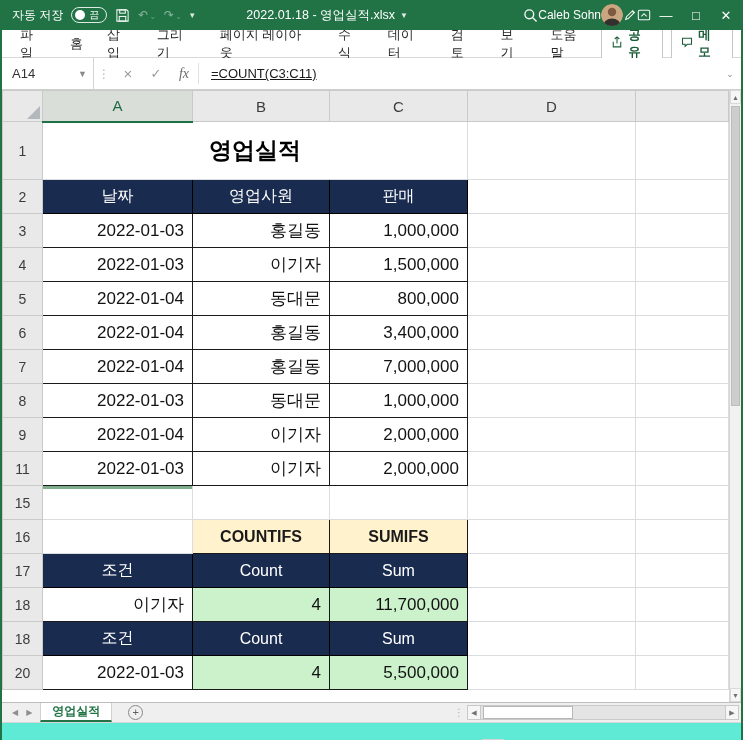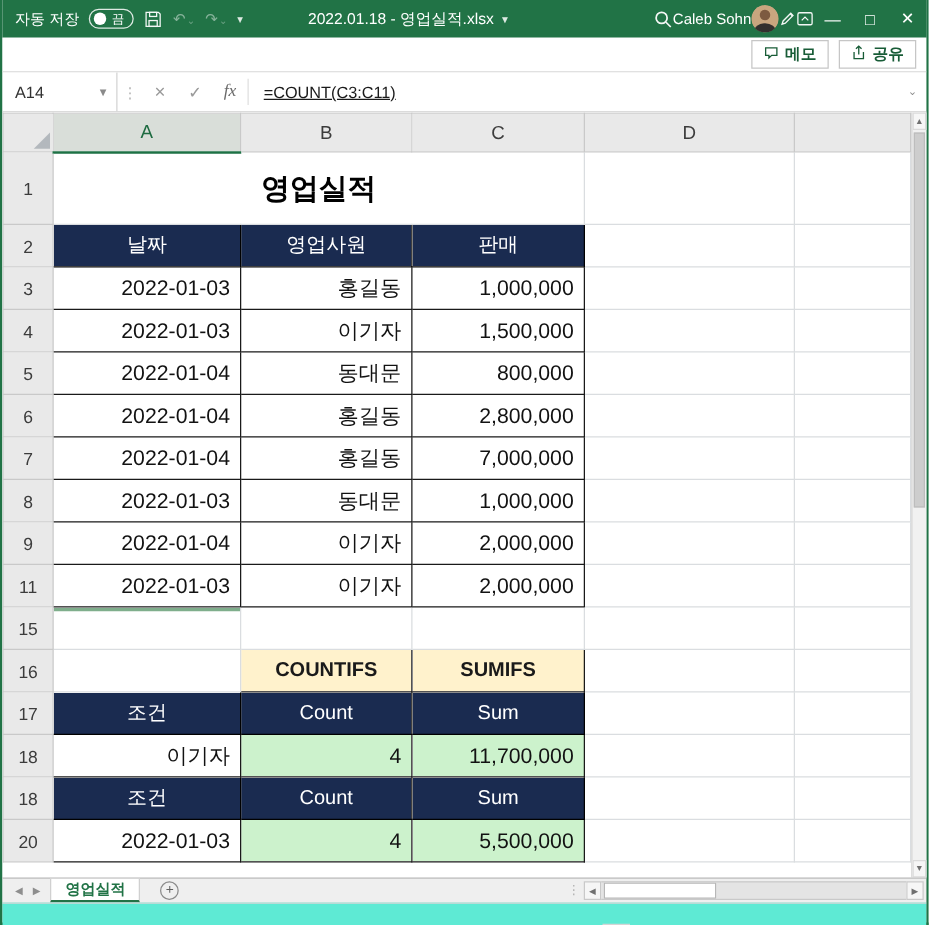--- a/index.html
+++ b/index.html
@@ -166,38 +166,50 @@
             <path d="M5 9.5L8 6.5l3 3"></path>
         </svg>
       </span>
       <span class="winbtn">—</span>
       <span class="winbtn">□</span>
       <span class="winbtn">✕</span>
     </div>
   </div>
 
   <div class="ribbon">
+    <div class="rtabs">
+        <div class="rtab">파일</div>
+        <div class="rtab">홈</div>
+        <div class="rtab">삽입</div>
+        <div class="rtab">그리기</div>
+        <div class="rtab">페이지 레이아웃</div>
+        <div class="rtab">수식</div>
+        <div class="rtab">데이터</div>
+        <div class="rtab">검토</div>
+        <div class="rtab">보기</div>
+        <div class="rtab">도움말</div>
+      </div>
     <div class="ribbon-right">
-      <span class="rbtn">
-        <span>
-          <svg width="12" height="12" viewBox="0 0 16 16" fill="none" stroke="#185c37" stroke-width="1.4">
-            <path d="M2 3h12v8H8.5L5.5 13.8V11H2z"></path>
-          </svg>
-        </span>
-        <span>메모</span>
-      </span>
       <span class="rbtn">
         <span>
           <svg width="12" height="12" viewBox="0 0 16 16" fill="none" stroke="#185c37" stroke-width="1.4">
             <path d="M8 10V1.5"></path>
               <path d="M5 4l3-2.7L11 4"></path>
               <path d="M3 7.5v7h10v-7"></path>
           </svg>
         </span>
         <span>공유</span>
+      </span>
+      <span class="rbtn">
+        <span>
+          <svg width="12" height="12" viewBox="0 0 16 16" fill="none" stroke="#185c37" stroke-width="1.4">
+            <path d="M2 3h12v8H8.5L5.5 13.8V11H2z"></path>
+          </svg>
+        </span>
+        <span>메모</span>
       </span>
     </div>
   </div>
 
   <div class="fbar">
     <div class="namebox">
       <span>A14</span>
       <span class="nb-arrow">▼</span>
     </div>
     <span class="grip">⋮</span>
@@ -270,21 +282,21 @@
               <td class="text">2022-01-04</td>
               <td class="text">동대문</td>
               <td class="number">800,000</td>
               <td class="blank"></td>
               <td class="blank"></td>
             </tr>
             <tr>
               <th class="rowh">6</th>
               <td class="text">2022-01-04</td>
               <td class="text">홍길동</td>
-              <td class="number">2,800,000</td>
+              <td class="number">3,400,000</td>
               <td class="blank"></td>
               <td class="blank"></td>
             </tr>
             <tr>
               <th class="rowh">7</th>
               <td class="text">2022-01-04</td>
               <td class="text">홍길동</td>
               <td class="number">7,000,000</td>
               <td class="blank"></td>
               <td class="blank"></td>

